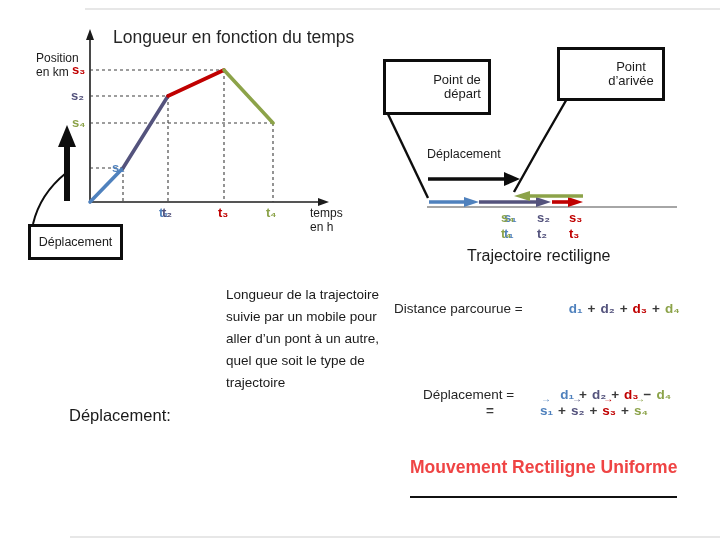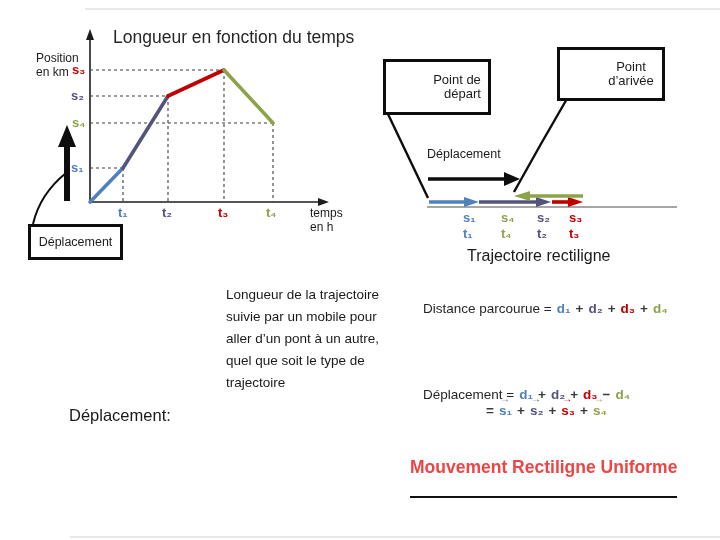--- a/index.html
+++ b/index.html
@@ -5,21 +5,21 @@
   html,body{margin:0;padding:0;background:#fff;}
   .stage{
     position:relative;width:720px;height:540px;background:#fff;overflow:hidden;
     font-family:"Liberation Sans",sans-serif;color:var(--ink,#212121);
   }
   .abs{position:absolute;}
   .pre{white-space:pre-line;}
   svg{position:absolute;left:0;top:0;}
 
   
-  .c-blue{color:var(--blue);} .c-purple{color:var(--purple);}
+  .c-blue{color:var(--blue);margin-left:41px;} .c-purple{color:var(--purple);}
   .c-red{color:var(--red);}   .c-olive{color:var(--olive);}
   .stroke-blue{stroke:var(--blue);} .stroke-purple{stroke:var(--purple);}
   .stroke-red{stroke:var(--red);}   .stroke-olive{stroke:var(--olive);}
   .fill-blue{fill:var(--blue);} .fill-purple{fill:var(--purple);}
   .fill-red{fill:var(--red);}   .fill-olive{fill:var(--olive);}
 
   
   .axis{stroke:#1c1c1c;stroke-width:1.6;}
   .axis-head{fill:#1c1c1c;}
   .dash{stroke:#3c3c3c;stroke-width:1.1;stroke-dasharray:3 3;}
@@ -151,21 +151,21 @@
 
   <div class="abs caption" style="left:427px;top:247px;margin-left:40px;">Trajectoire rectiligne</div>
 
   <div class="abs def pre" style="left:226px;top:284px;">Longueur de la trajectoire
 suivie par un mobile pour
 aller d’un pont à un autre,
 quel que soit le type de
 trajectoire</div>
   <div class="abs term" style="left:69px;top:406px;">Déplacement:</div>
 
-  <div class="abs formula" style="left:423px;top:301px;">
+  <div class="abs formula" style="left:394px;top:301px;">
     <span>Distance parcourue =</span>
     <span class="fterm c-blue">d₁</span>
     <span class="fop">+</span>
     <span class="fterm c-purple">d₂</span>
     <span class="fop">+</span>
     <span class="fterm c-red">d₃</span>
     <span class="fop">+</span>
     <span class="fterm c-olive">d₄</span>
   </div>
 

